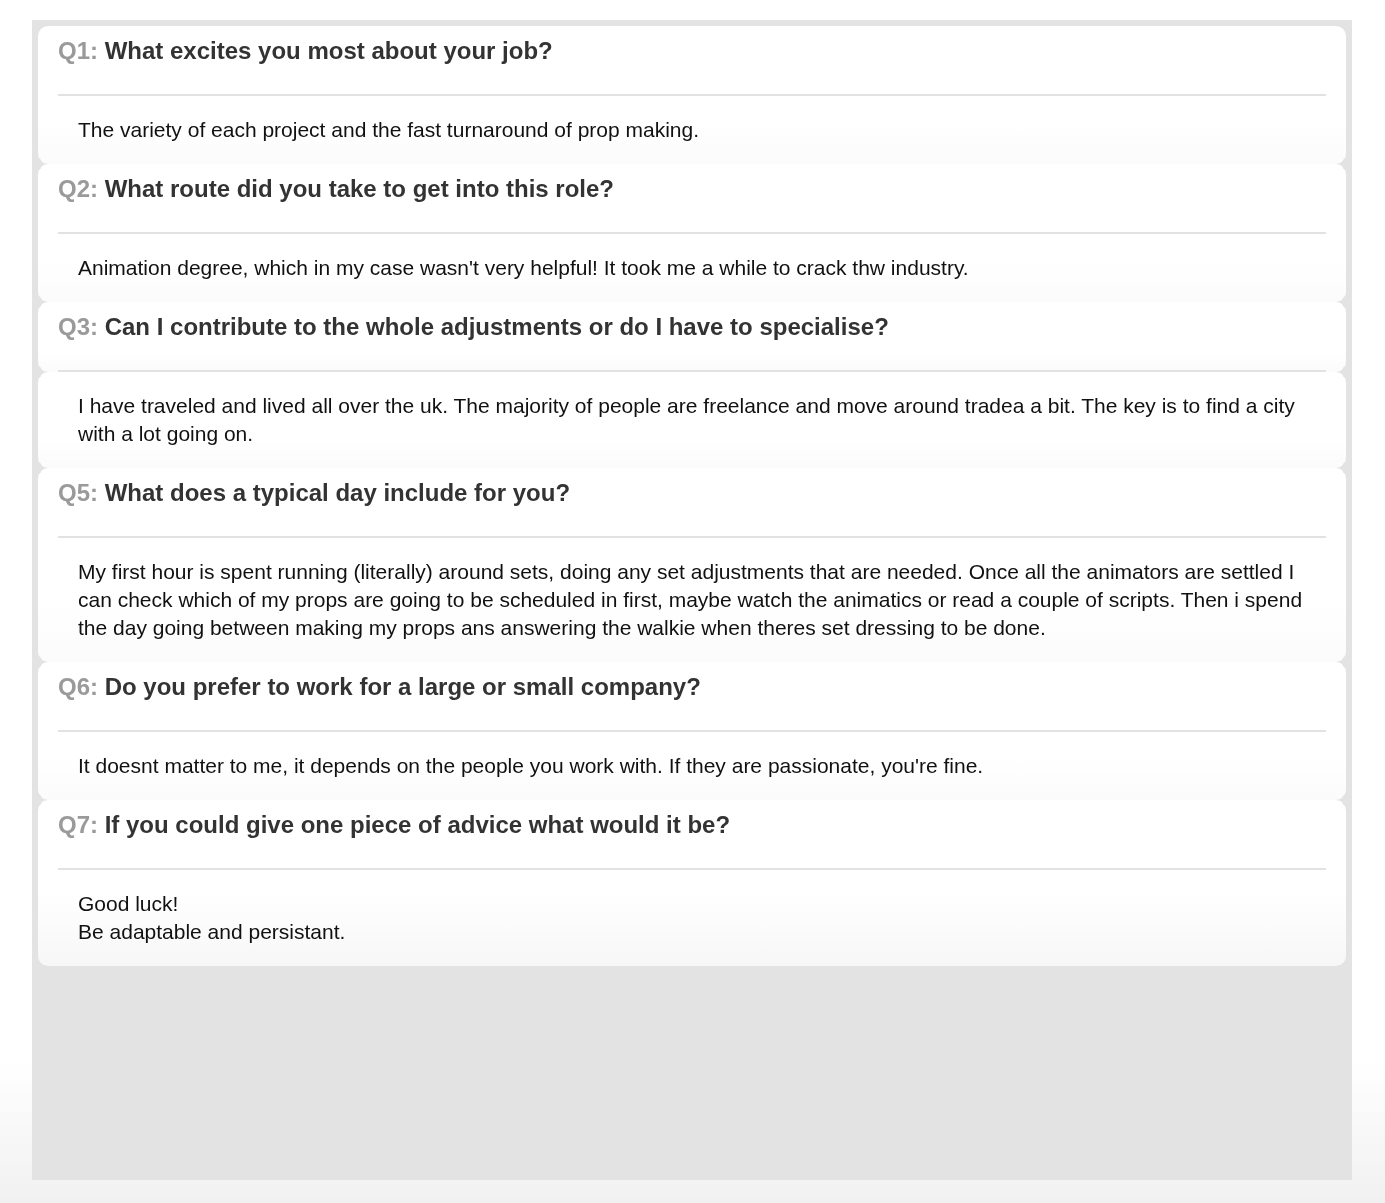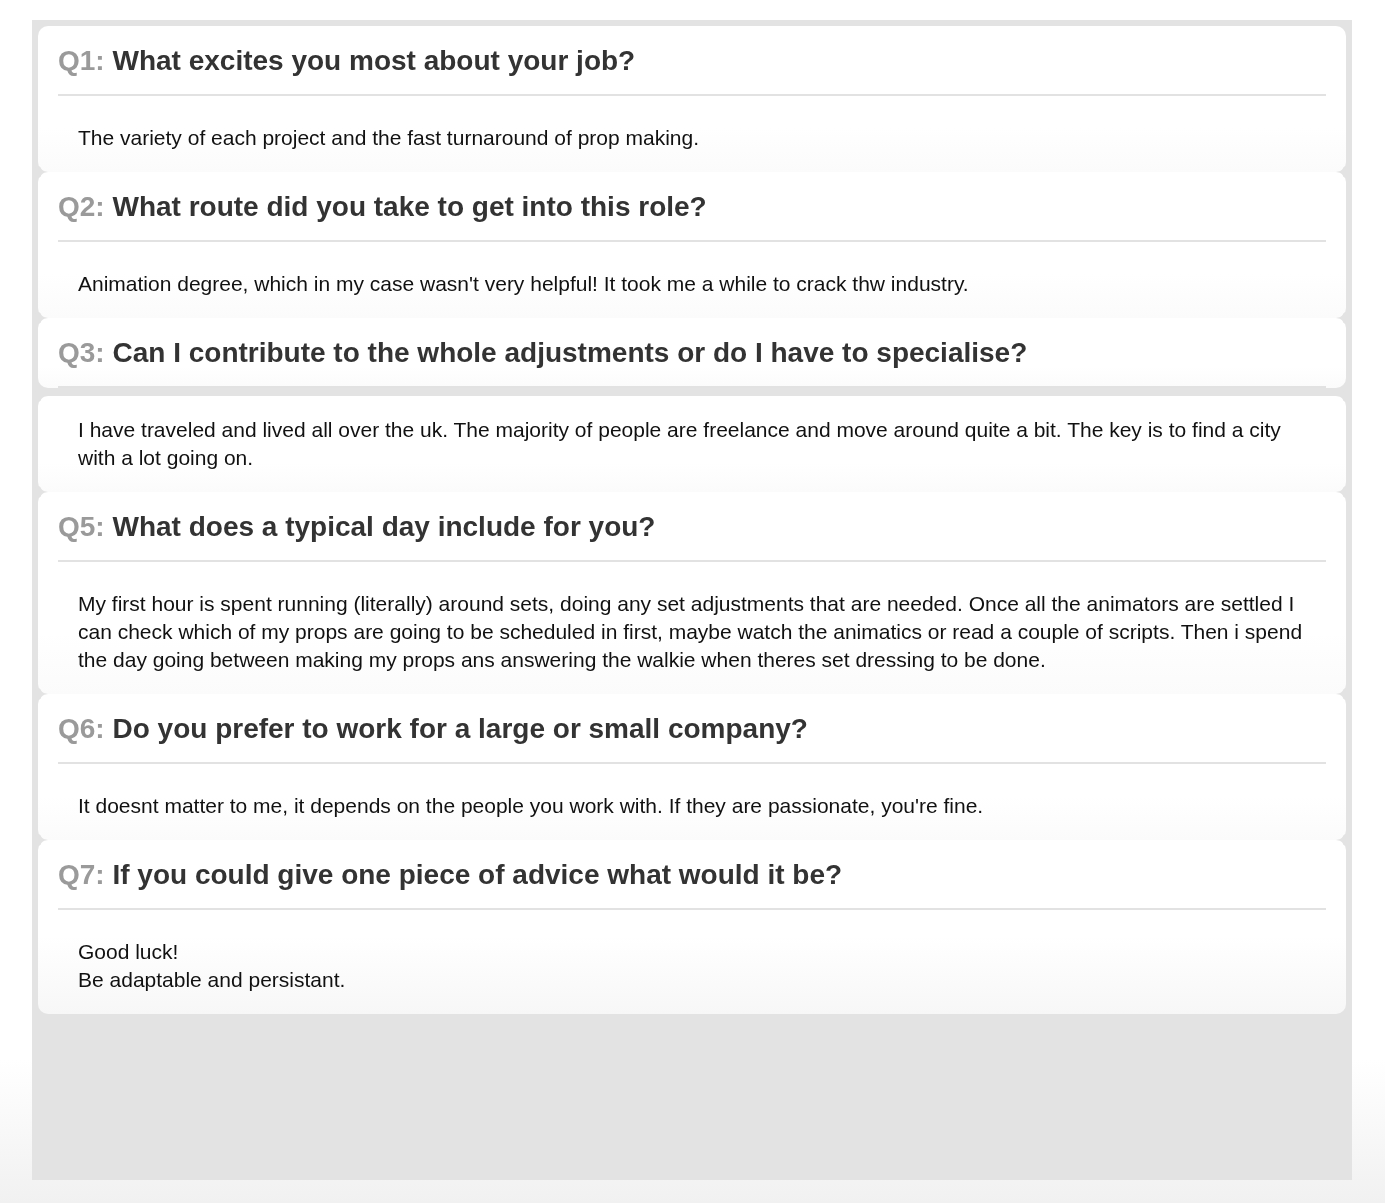--- a/index.html
+++ b/index.html
@@ -49,40 +49,39 @@
       height: 12px;
       background: #e3e3e3;
       border-radius: 50%;
     }
     .qa-item:first-child::before, .qa-item:first-child::after { display: none; }
     .qa-item::before { left: -4px; }
     .qa-item::after { right: -4px; }
     .question {
       height: 70px;
       box-sizing: border-box;
-      padding-top: 20px;
+      padding-top: 10px;
       border-bottom: 2px solid #e2e2e2;
-      font-size: 28px;
+      font-size: 24px;
       font-weight: bold;
       line-height: 30px;
       color: #333333;
       white-space: nowrap;
     }
     .q-label {
       color: #9a9a9a;
     }
     .q-text {
       color: #333333;
     }
     .answer {
       padding: 20px 20px 20px 20px;
       font-size: 21px;
       line-height: 28px;
       color: #111111;
-      margin-top: 8px;
     }
     .answer-line {
       display: block;
     }
   </style>
 </head>
 <body>
 
 <div class="frame">
   <div class="qa-list">
@@ -109,21 +108,21 @@
 
     <div class="qa-item">
       <div class="question">
         <span class="q-label">Q3:</span>
         <span class="q-text">Can I contribute to the whole adjustments or do I have to specialise?</span>
       </div>
     </div>
 
     <div class="qa-item">
       <div class="answer">
-        <span class="answer-line">I have traveled and lived all over the uk. The majority of people are freelance and move around quite a bit. The key is to find a city with a lot going on.</span>
+        <span class="answer-line">I have traveled and lived all over the uk. The majority of people are freelance and move around tradea a bit. The key is to find a city with a lot going on.</span>
       </div>
     </div>
 
     <div class="qa-item">
       <div class="question">
         <span class="q-label">Q5:</span>
         <span class="q-text">What does a typical day include for you?</span>
       </div>
       <div class="answer">
         <span class="answer-line">My first hour is spent running (literally) around sets, doing any set adjustments that are needed. Once all the animators are settled I can check which of my props are going to be scheduled in first, maybe watch the animatics or read a couple of scripts. Then i spend the day going between making my props ans answering the walkie when theres set dressing to be done.</span>

